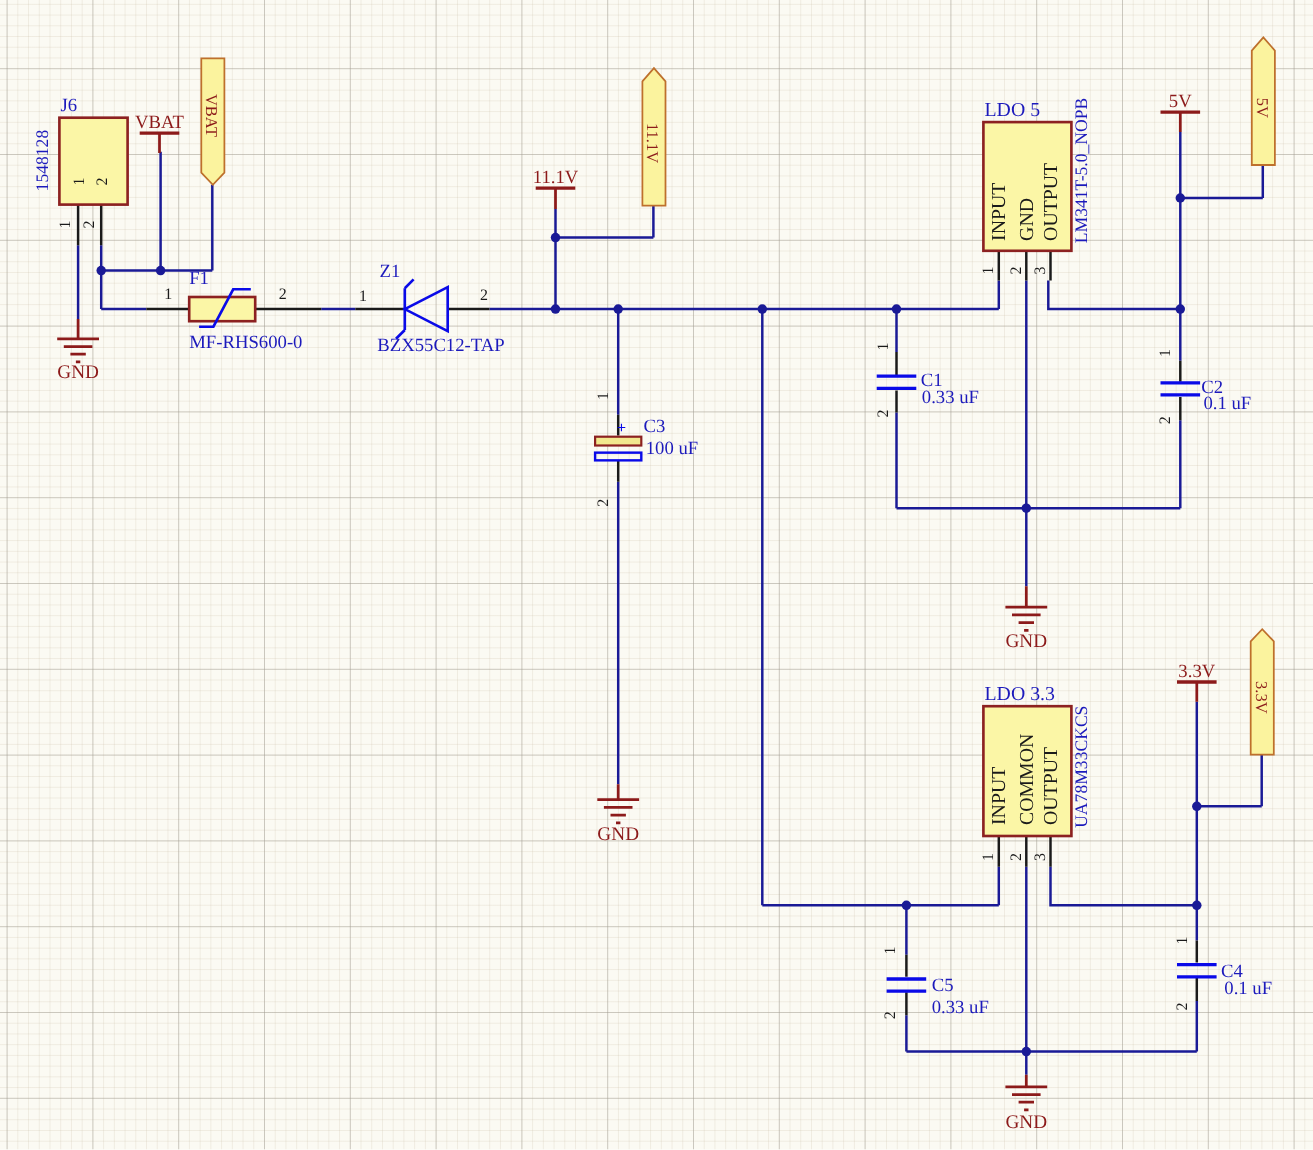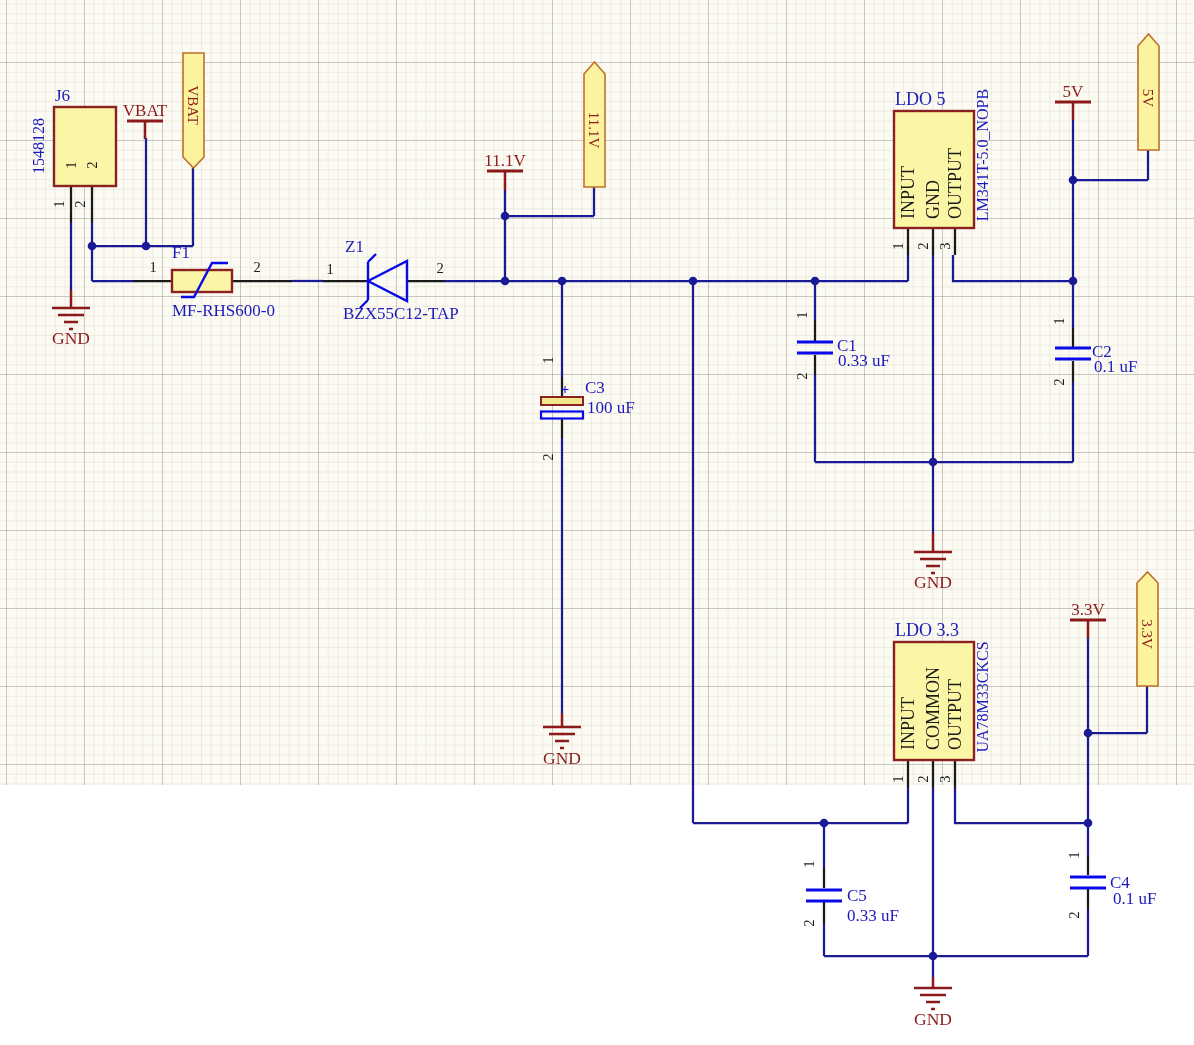--- a/index.html
+++ b/index.html
@@ -1,21 +1,21 @@
 <!DOCTYPE html>
 <html><head>
 <meta charset="utf-8">
 <style>
   html,body{margin:0;padding:0;}
   body{
     width:1194px;height:1045px;overflow:hidden;
     font-family:"Liberation Serif","DejaVu Serif",serif;
   }
   .sheet{
-    position:relative;width:1194px;height:785px;
+    position:relative;width:1194px;height:1045px;
     background-color:#fbfaf3;
     background-image:
       linear-gradient(to right, rgba(158,156,148,.45) 1px, transparent 1px),
       linear-gradient(to bottom, rgba(158,156,148,.45) 1px, transparent 1px),
       linear-gradient(to right, rgba(205,192,170,.25) 1px, transparent 1px),
       linear-gradient(to bottom, rgba(205,192,170,.25) 1px, transparent 1px);
     background-size:78px 78px,78px 78px,9.75px 9.75px,9.75px 9.75px;
     background-position:6px 62px,6px 62px,6px 62px,6px 62px;
   }
   svg{position:absolute;left:0;top:0;}

